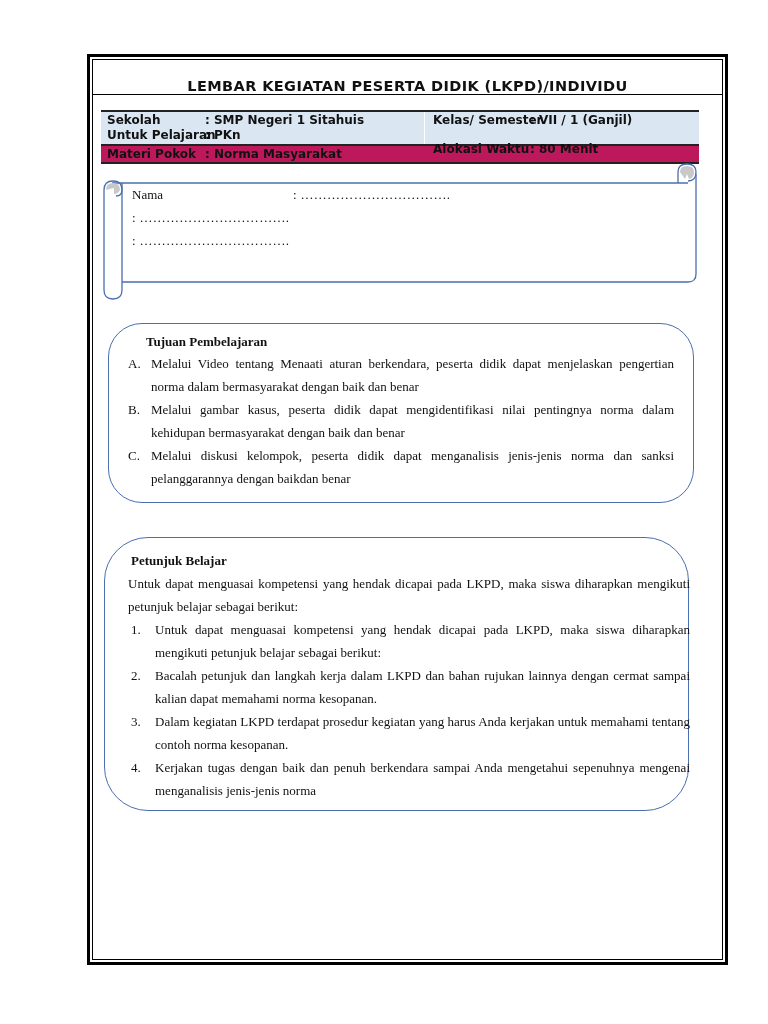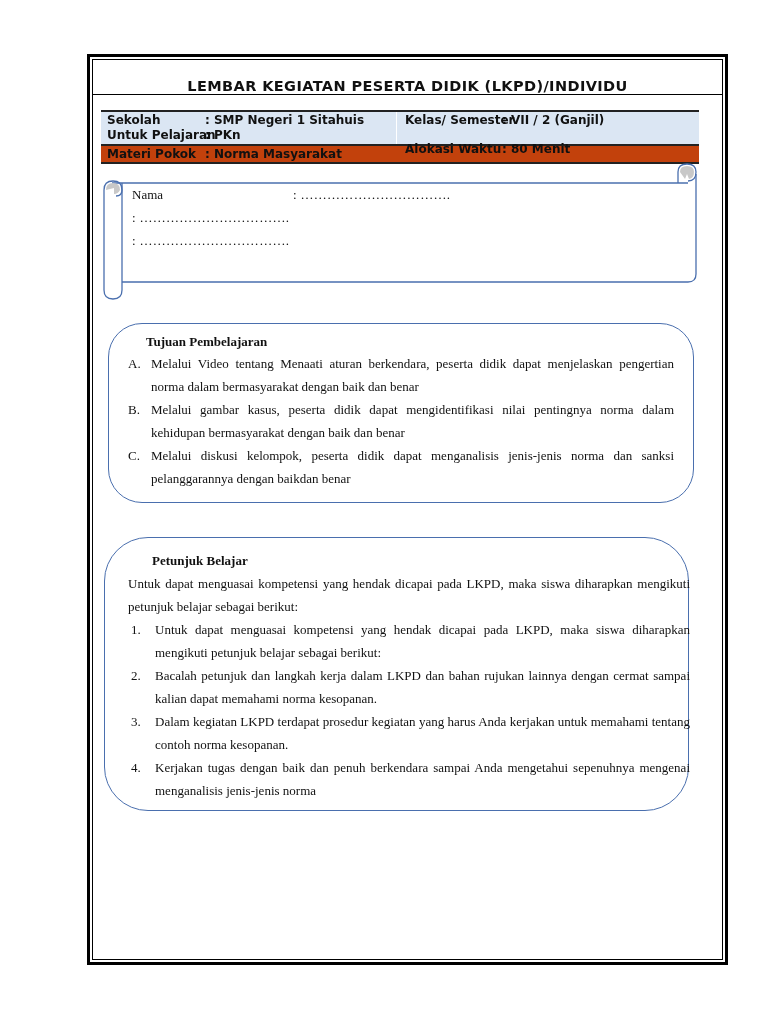--- a/index.html
+++ b/index.html
@@ -25,29 +25,29 @@
   }
   .info-block {
     position: absolute; left: 8px; width: 598px; top: 50px;
     font-family: "DejaVu Sans", sans-serif; font-size: 12px; font-weight: bold; color: #111;
   }
   .info-band {
     background: #dbe6f3; border-top: 2px solid #222; border-bottom: 2px solid #222;
     display: flex; height: 32px;
   }
   .info-col { padding: 1px 6px; line-height: 15px; box-sizing: border-box; }
-  .info-col.left { width: 296px; border-right: 1px solid #fff; }
+  .info-col.left { width: 324px; border-right: 1px solid #fff; }
   .info-col.right { flex: 1; padding-left: 8px; }
   .info-line { white-space: pre; }
   .lbl { display: inline-block; }
   .left .lbl { width: 98px; }
   .right .lbl-k { display: inline-block; width: 97px; }
   .right .lbl-a { display: inline-block; width: 97px; margin-top: 14px; }
   .materi-band {
-    background: #c2410c; border-bottom: 2px solid #222; height: 16px; line-height: 16px; padding-left: 6px;
+    background: #be185d; border-bottom: 2px solid #222; height: 16px; line-height: 16px; padding-left: 6px;
   }
   .materi-band .lbl { width: 98px; display: inline-block; }
 
   
   .scroll-svg { position: absolute; left: 100px; top: 162px; }
   .scroll-content { position: absolute; left: 132px; top: 183px; font-size: 13px; line-height: 23px; }
   .scroll-row { display: flex; }
   .scroll-label { width: 161px; font-family: Liberation Serif, serif; }
   .scroll-value { letter-spacing: 0.3px; }
 
@@ -57,41 +57,41 @@
     border-radius: 34px; background: #fff;
   }
   .box-tujuan { left: 108px; top: 323px; width: 586px; height: 180px; }
   .box-petunjuk { left: 104px; top: 537px; width: 585px; height: 274px; border-radius: 44px; }
   .box-heading { font-weight: bold; font-size: 13px; }
   .tujuan-heading { position: absolute; left: 146px; top: 334px; }
   .tujuan-list { position: absolute; left: 128px; top: 352px; width: 546px; font-size: 13px; line-height: 23px; }
   .list-item { display: flex; text-align: justify; }
   .list-marker { width: 23px; flex: none; }
   .list-text { flex: 1; text-align: justify; text-align-last: left; }
-  .petunjuk-heading { position: absolute; left: 131px; top: 553px; margin-left: 21px; }
+  .petunjuk-heading { position: absolute; left: 131px; top: 553px; }
   .petunjuk-intro { position: absolute; left: 128px; top: 572px; width: 562px; font-size: 13px; line-height: 23px; text-align: justify; }
   .petunjuk-list { position: absolute; left: 131px; top: 618px; width: 559px; font-size: 13px; line-height: 23px; }
   .petunjuk-list .list-marker { width: 24px; }
 </style>
 </head>
 <body>
 
 <div class="page-frame">
   <div class="page-frame-inner">
     <div class="title-row">
       <span class="title">LEMBAR KEGIATAN PESERTA DIDIK (LKPD)/INDIVIDU</span>
     </div>
     <div class="info-block">
       <div class="info-band">
         <div class="info-col left">
           <div class="info-line"><span class="lbl">Sekolah</span><span>: SMP Negeri 1 Sitahuis</span></div>
           <div class="info-line"><span class="lbl">Untuk Pelajaran</span><span>: PKn</span></div>
         </div>
         <div class="info-col right">
-          <div class="info-line"><span class="lbl-k">Kelas/ Semester</span><span>: VII / 2 (Ganjil)</span></div>
+          <div class="info-line"><span class="lbl-k">Kelas/ Semester</span><span>: VII / 1 (Ganjil)</span></div>
           <div class="info-line"><span class="lbl-a">Alokasi Waktu</span><span>: 80 Menit</span></div>
         </div>
       </div>
       <div class="materi-band">
         <span class="lbl">Materi Pokok</span><span>: Norma Masyarakat</span>
       </div>
     </div>
   </div>
 </div>
 

